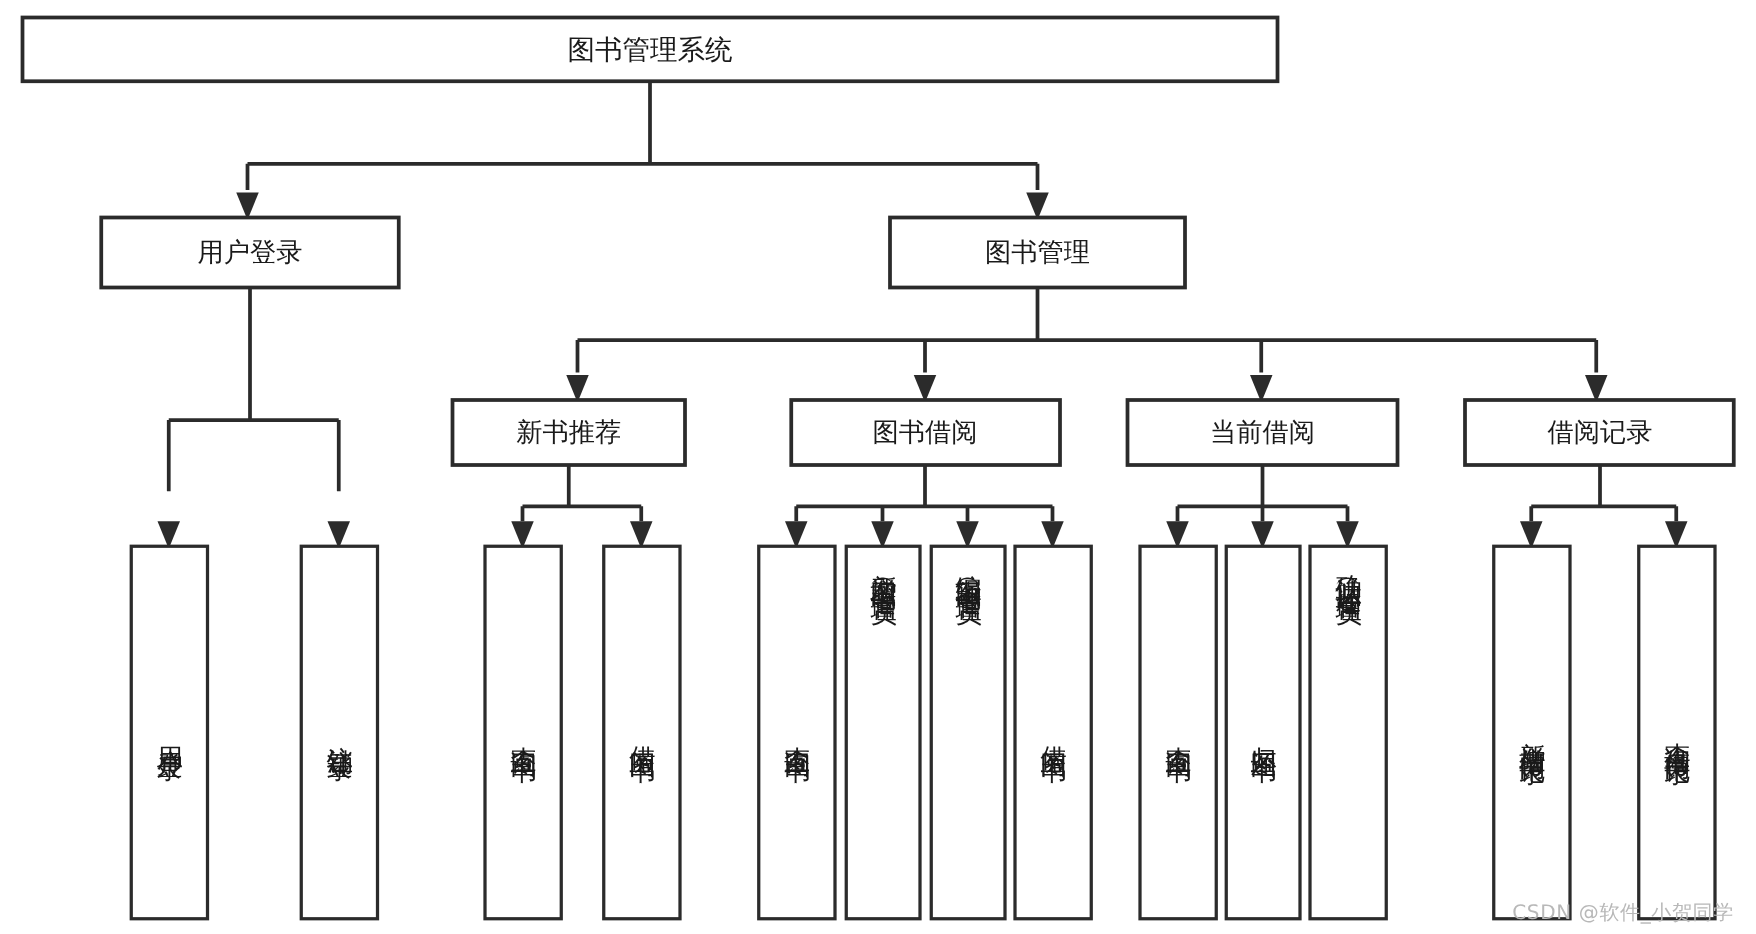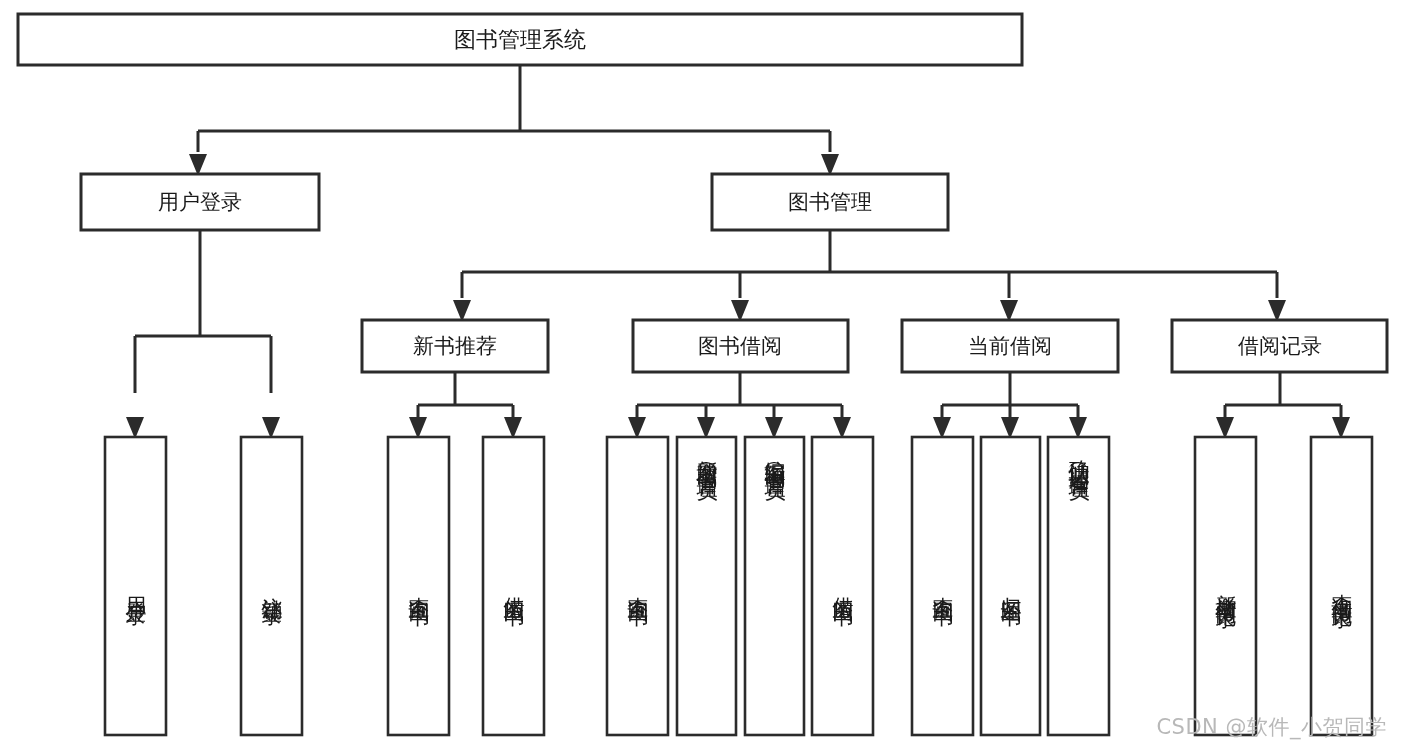--- a/index.html
+++ b/index.html
@@ -79,21 +79,21 @@
     letter-spacing: 3px;
     color: #1a1a1a;
     white-space: nowrap;
     text-align: center;
   }
   .watermark {
     position: absolute;
     right: 18px;
     bottom: 6px;
     font-family: "DejaVu Sans", "Liberation Sans", sans-serif;
-    font-size: 21px;
+    font-size: 16px;
     color: #b8b8b8;
     letter-spacing: 0.5px;
     white-space: nowrap;
     user-select: none;
     margin-left: 46px;
   }
 </style>
 </head>
 <body>
 

